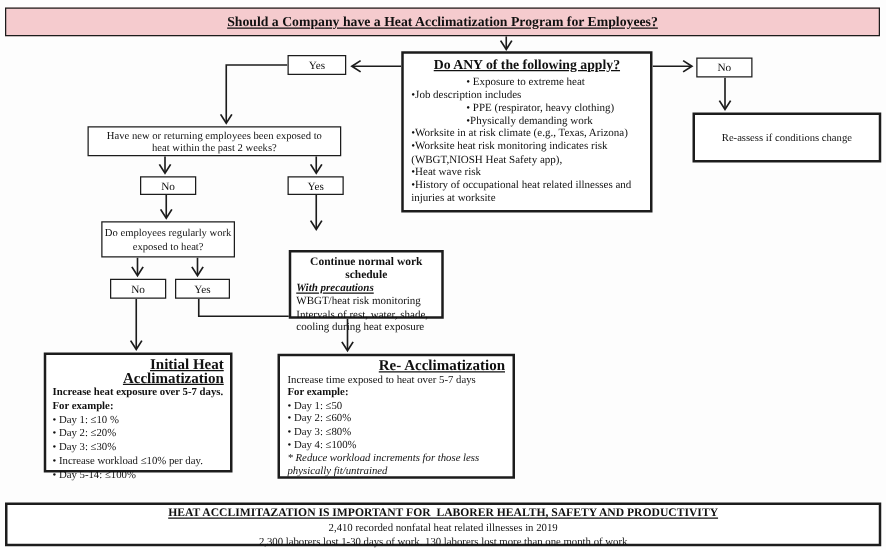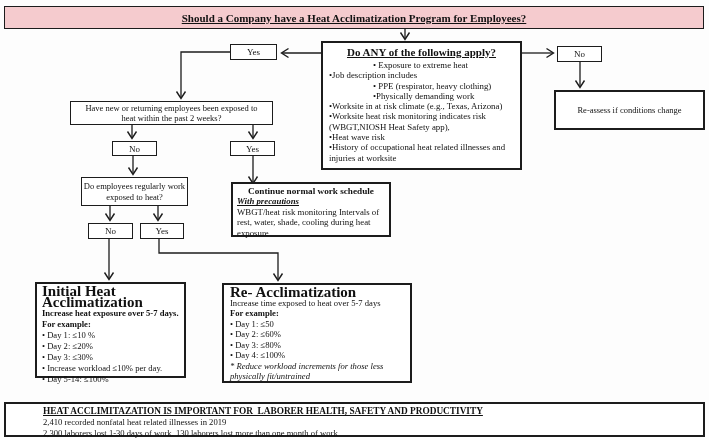--- a/index.html
+++ b/index.html
@@ -33,32 +33,32 @@
   .tag { font-size: 9px; }
   .yes-top  { left: 230px; top: 44px;  width: 47px; height: 16px; }
   .no-top   { left: 557px; top: 46px;  width: 45px; height: 16px; }
   .no-mid   { left: 112px; top: 141px; width: 45px; height: 15px; }
   .yes-mid  { left: 230px; top: 141px; width: 45px; height: 15px; }
   .no-low   { left: 88px;  top: 223px; width: 45px; height: 16px; }
   .yes-low  { left: 140px; top: 223px; width: 44px; height: 16px; }
   .result   { left: 554px; top: 90px;  width: 151px; height: 40px; font-size: 8.5px; line-height: 11px; padding: 0 6px; }
   .have-new { left: 70px;  top: 101px; width: 203px; height: 24px; font-size: 8.5px; line-height: 10px; padding: 0 10px; }
   .do-emp   { left: 81px;  top: 177px; width: 107px; height: 29px; font-size: 8.5px; line-height: 10.5px; padding: 0 0; }
-  .continue { left: 231px; top: 182px; width: 160px; height: 55px; padding: 2px 4px; font-size: 8.8px; line-height: 10.4px; }
+  .continue { left: 231px; top: 200px; width: 124px; height: 55px; padding: 2px 4px; font-size: 8.8px; line-height: 10.4px; }
   .continue-title { text-align: center; font-weight: bold; font-size: 9.2px; }
   .continue-sub { font-weight: bold; font-style: italic; text-decoration: underline; }
   .initial  { left: 35px;  top: 282px; width: 151px; height: 96px; padding: 2px 5px; font-size: 8.6px; line-height: 11px; }
   .re       { left: 222px; top: 283px; width: 190px; height: 100px; padding: 2px 6px; font-size: 8.6px; line-height: 10.5px; }
-  .list-title { text-align: left; font-weight: bold; font-size: 15px; }
+  .list-title { text-align: right; font-weight: bold; font-size: 12px; text-decoration: underline; }
   .bold-line { font-weight: bold; }
   .note-line { font-style: italic; }
   .footer {
     left: 4px; top: 402px; width: 701px; height: 35px;
-    border-width: 2px; padding-top: 2px;
-    font-size: 8.6px; line-height: 10.8px; padding-left: 37px;
+    border-width: 2px; text-align: center; padding-top: 2px;
+    font-size: 8.6px; line-height: 10.8px;
   }
   .footer-title { font-weight: bold; font-size: 9.3px; text-decoration: underline; white-space: pre-wrap; }
 </style>
 </head>
 <body>
 
 <div class="canvas">
 
   <svg class="connectors" viewBox="0 0 709 440" xmlns="http://www.w3.org/2000/svg">
     <defs>

